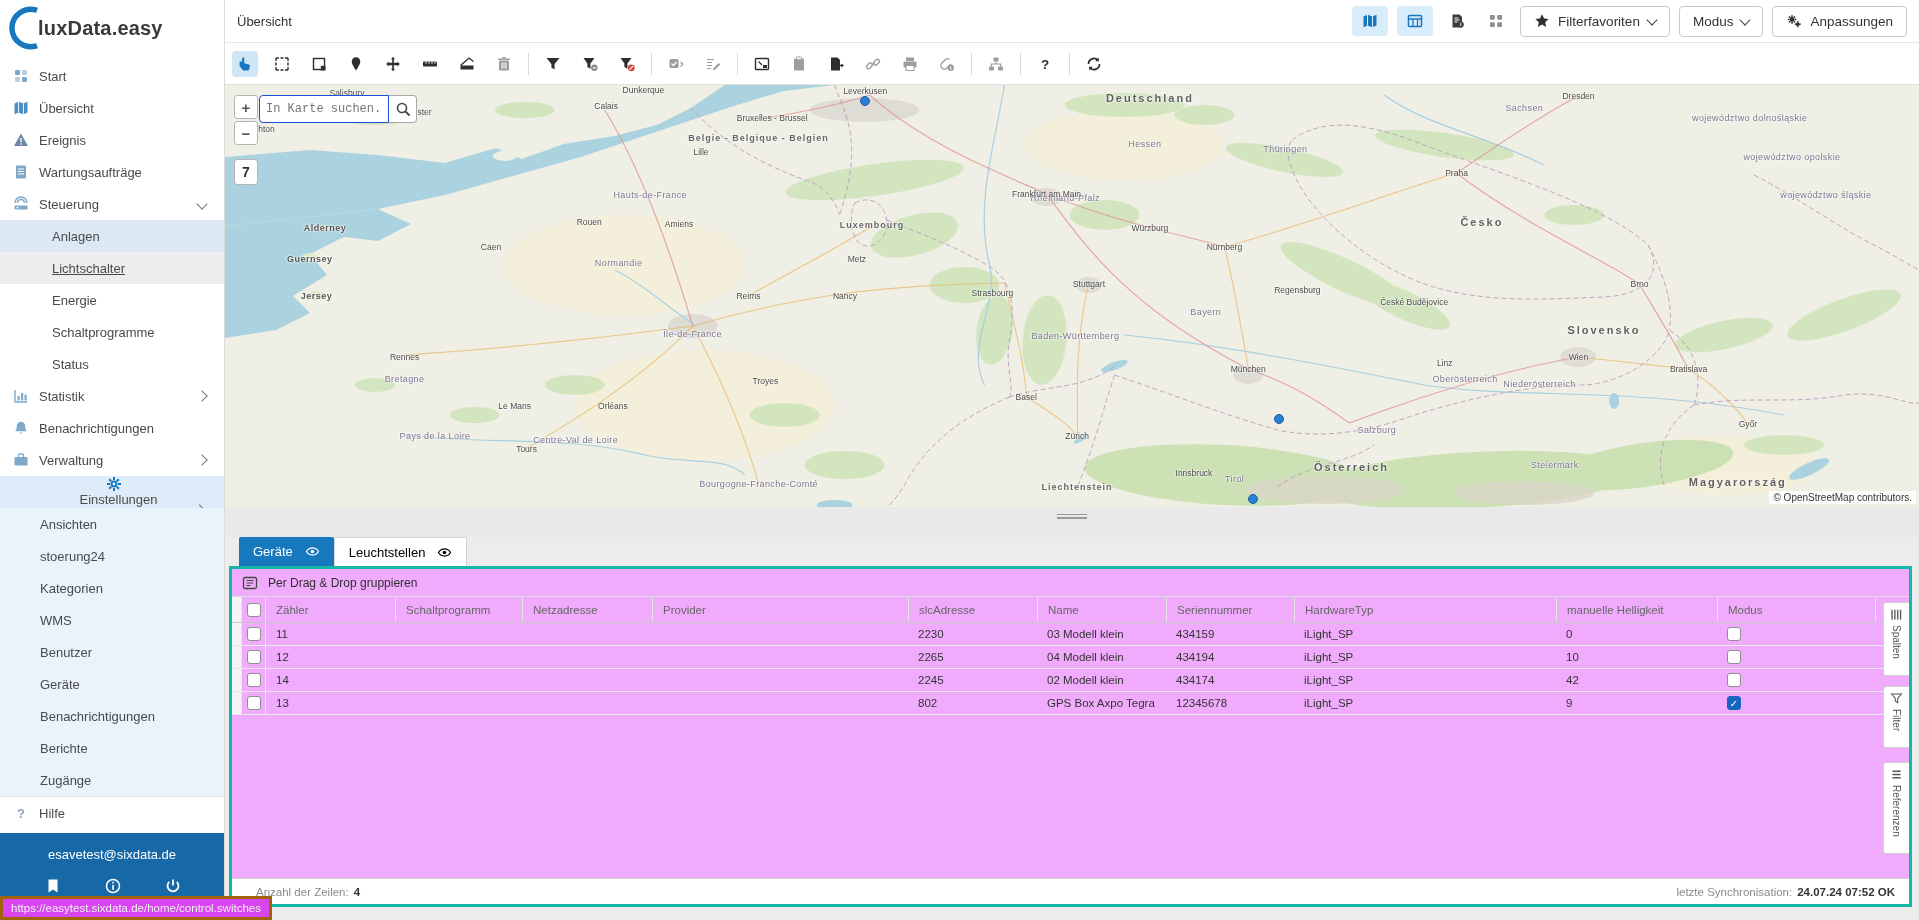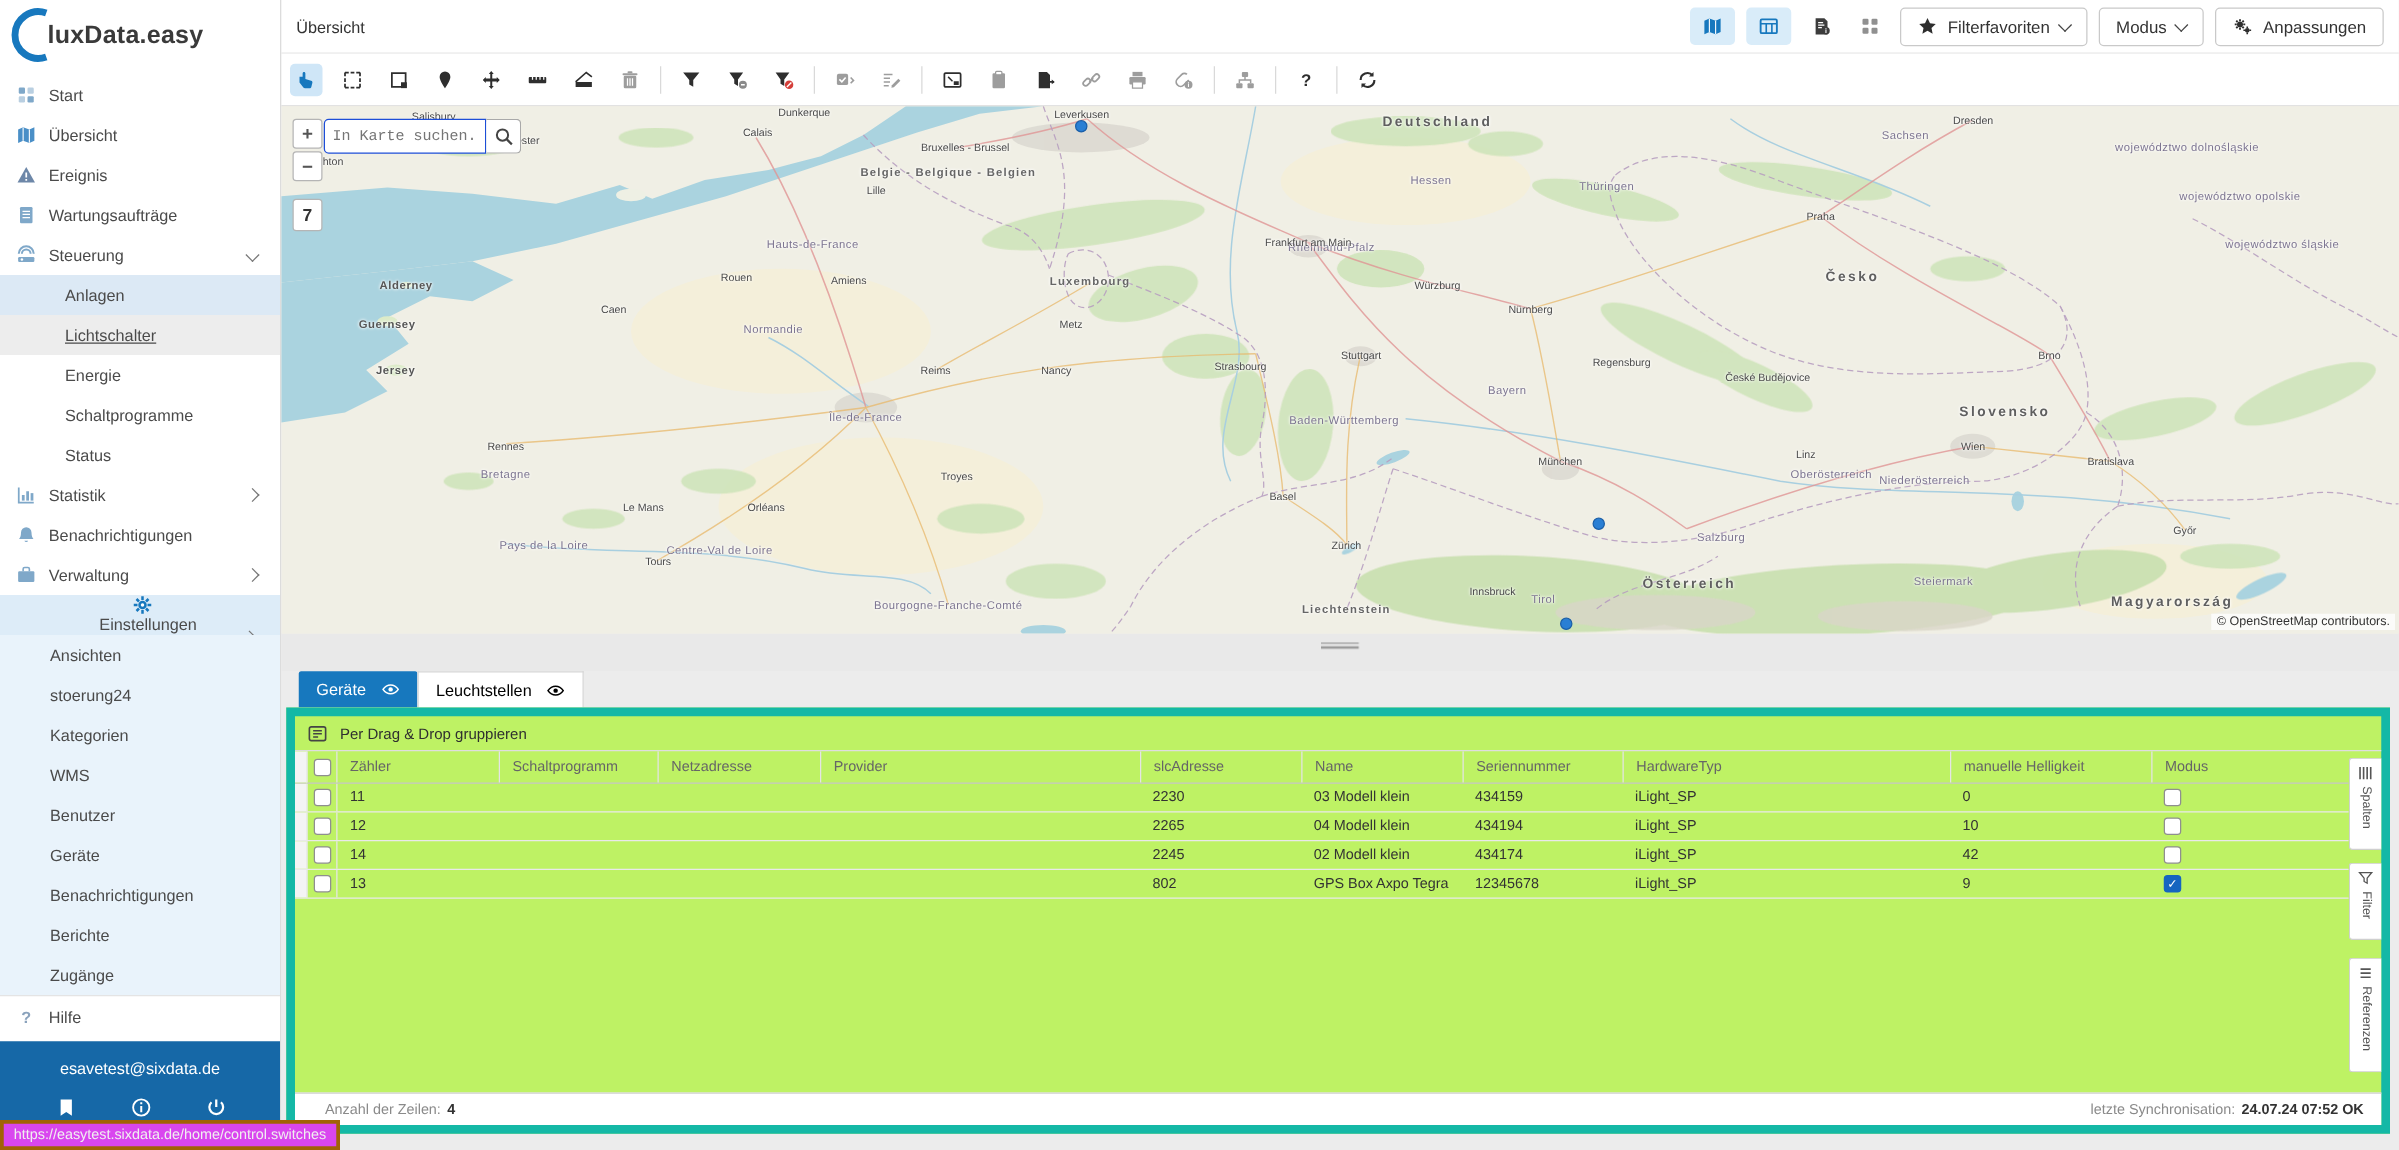--- a/index.html
+++ b/index.html
@@ -64,21 +64,21 @@
   .gap{height:30px;background:#e9e9e9;position:relative}
   .splitter{position:absolute;left:50%;top:4px;transform:translateX(-50%);width:30px;height:10px;display:flex;flex-direction:column;justify-content:center;gap:2px;cursor:row-resize}
   .splitter i{display:block;height:1.5px;background:#9a9a9a}
   
   .panel{flex:1;background:#ececec;position:relative}
   .tabs{display:flex;margin-left:14px;height:29px}
   .tab{display:flex;align-items:center;gap:12px;padding:0 14px;font-size:13px;cursor:pointer}
   .tab.active{background:#1778be;color:#fff;border-radius:2px 2px 0 0}
   .tab.idle{background:#fff;color:#000000;border:1px solid #d5d5d5;border-bottom:none}
   .tab .ic{width:15px;height:15px}
-  .panel-box{position:absolute;left:4px;right:7px;top:29px;height:341px;background:#bef264;border:7px solid #14b8a6;box-sizing:border-box}
+  .panel-box{position:absolute;left:4px;right:7px;top:29px;height:341px;background:#f0abfc;border:3px solid #14b8a6;box-sizing:border-box}
   .groupbar{height:27px;border-bottom:1px solid #dedede;display:flex;align-items:center;padding-left:10px;gap:10px;font-size:12px;color:#2f2f2f}
   .groupbar .ic{width:16px;height:16px;color:#444}
   .tablewrap{position:absolute;left:0;right:26px;top:28px;bottom:25px;overflow:hidden}
   .trow{display:grid;grid-template-columns:10px 23px 130px 127px 130px 256px 129px 129px 128px 262px 161px 158px minmax(0,1fr);align-items:center}
   .trow.head{height:25px;border-bottom:1px solid #c6c6c6;color:#666;font-size:11.5px}
   .trow.body{height:22px;border-bottom:1px solid #e9e9e9;color:#333;font-size:11.5px;cursor:pointer}
   .tcell{padding-left:10px;overflow:hidden;white-space:nowrap;height:100%;display:flex;align-items:center}
   .trow.head .tcell{border-left:1px solid #e4e4e4}
   .trow.body .tcell.first{border-left:1px solid #e6e6e6}
   .gutter{background:#f4f4f4;height:100%;border-right:1px solid #e6e6e6}

